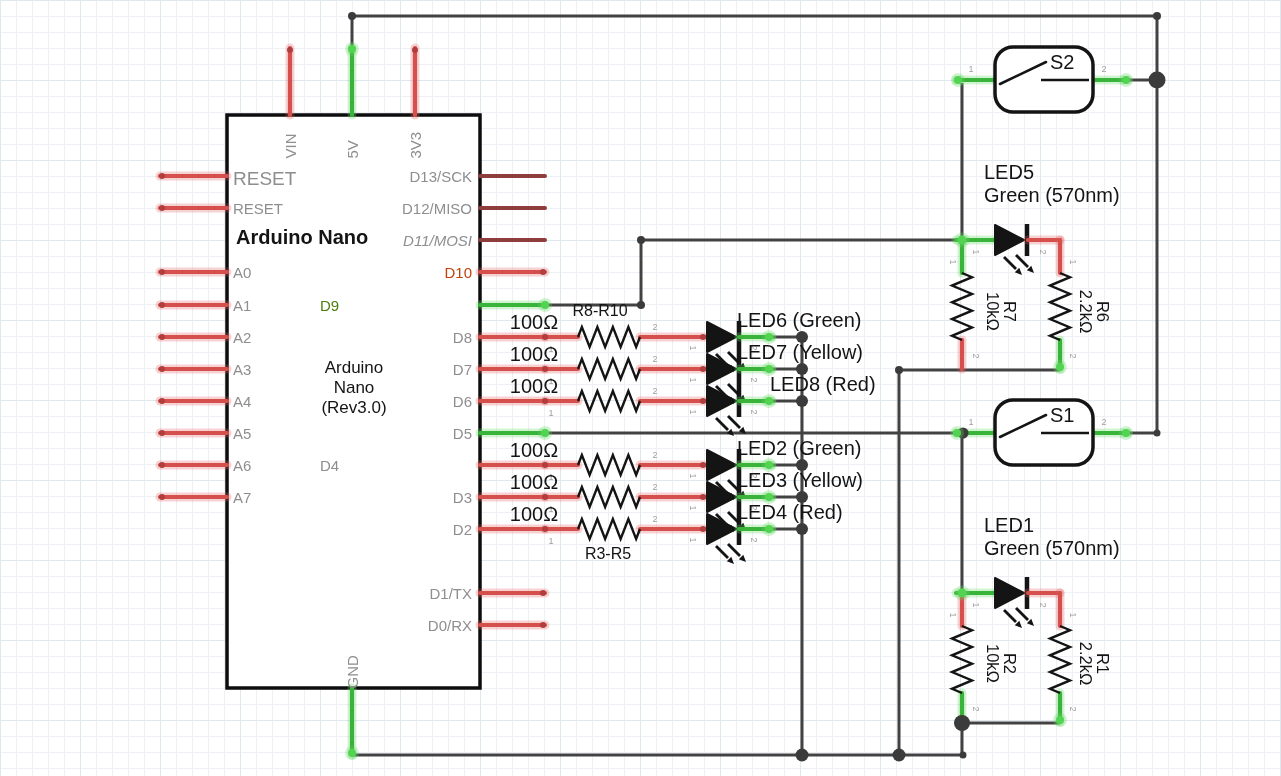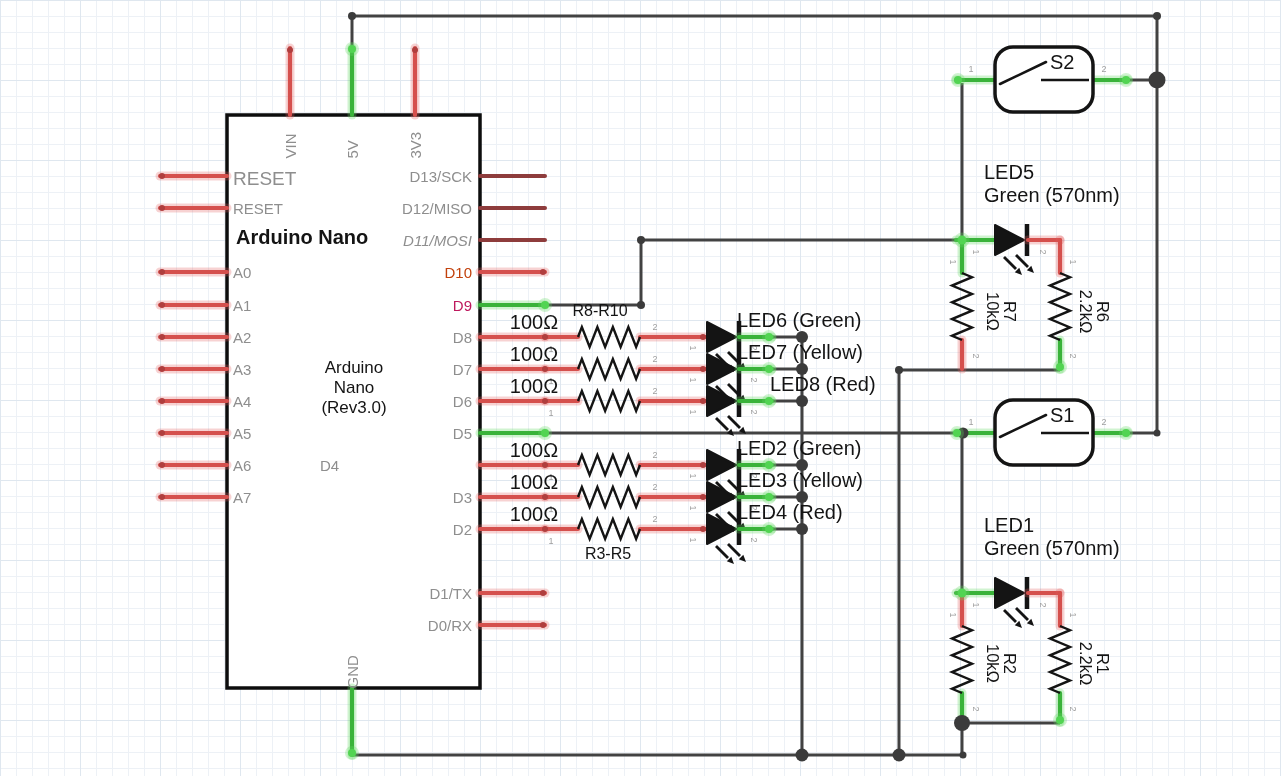--- a/index.html
+++ b/index.html
@@ -446,21 +446,21 @@
     <div class="lbl" style="left: 233px; top: 329px; font-size: 15px; color: rgb(142, 142, 142);">A2</div>
     <div class="lbl" style="left: 233px; top: 361px; font-size: 15px; color: rgb(142, 142, 142);">A3</div>
     <div class="lbl" style="left: 233px; top: 393px; font-size: 15px; color: rgb(142, 142, 142);">A4</div>
     <div class="lbl" style="left: 233px; top: 425px; font-size: 15px; color: rgb(142, 142, 142);">A5</div>
     <div class="lbl" style="left: 233px; top: 457px; font-size: 15px; color: rgb(142, 142, 142);">A6</div>
     <div class="lbl" style="left: 233px; top: 489px; font-size: 15px; color: rgb(142, 142, 142);">A7</div>
     <div class="lbl" style="left: 320px; top: 168px; width: 152px; text-align: right; font-size: 15px; color: rgb(142, 142, 142);">D13/SCK</div>
     <div class="lbl" style="left: 320px; top: 200px; width: 152px; text-align: right; font-size: 15px; color: rgb(142, 142, 142);">D12/MISO</div>
     <div class="lbl" style="left: 320px; top: 232px; width: 152px; text-align: right; font-size: 15px; color: rgb(142, 142, 142); font-style: italic;">D11/MOSI</div>
     <div class="lbl" style="left: 320px; top: 264px; width: 152px; text-align: right; font-size: 15px; color: #c2410c;">D10</div>
-    <div class="lbl" style="left: 320px; top: 297px; width: 152px; text-align: right; font-size: 15px; color: #be185d;">D9</div>
+    <div class="lbl" style="left: 320px; top: 297px; width: 152px; font-size: 15px; color: #4d7c0f;">D9</div>
     <div class="lbl" style="left: 320px; top: 329px; width: 152px; text-align: right; font-size: 15px; color: rgb(142, 142, 142);">D8</div>
     <div class="lbl" style="left: 320px; top: 361px; width: 152px; text-align: right; font-size: 15px; color: rgb(142, 142, 142);">D7</div>
     <div class="lbl" style="left: 320px; top: 393px; width: 152px; text-align: right; font-size: 15px; color: rgb(142, 142, 142);">D6</div>
     <div class="lbl" style="left: 320px; top: 425px; width: 152px; text-align: right; font-size: 15px; color: rgb(142, 142, 142);">D5</div>
     <div class="lbl" style="left: 320px; top: 457px; width: 152px; font-size: 15px; color: rgb(142, 142, 142);">D4</div>
     <div class="lbl" style="left: 320px; top: 489px; width: 152px; text-align: right; font-size: 15px; color: rgb(142, 142, 142);">D3</div>
     <div class="lbl" style="left: 320px; top: 521px; width: 152px; text-align: right; font-size: 15px; color: rgb(142, 142, 142);">D2</div>
     <div class="lbl" style="left: 320px; top: 585px; width: 152px; text-align: right; font-size: 15px; color: rgb(142, 142, 142);">D1/TX</div>
     <div class="lbl" style="left: 320px; top: 617px; width: 152px; text-align: right; font-size: 15px; color: rgb(142, 142, 142);">D0/RX</div>
     <div class="vpin" style="left: 267px; top: 128px;">VIN</div>

